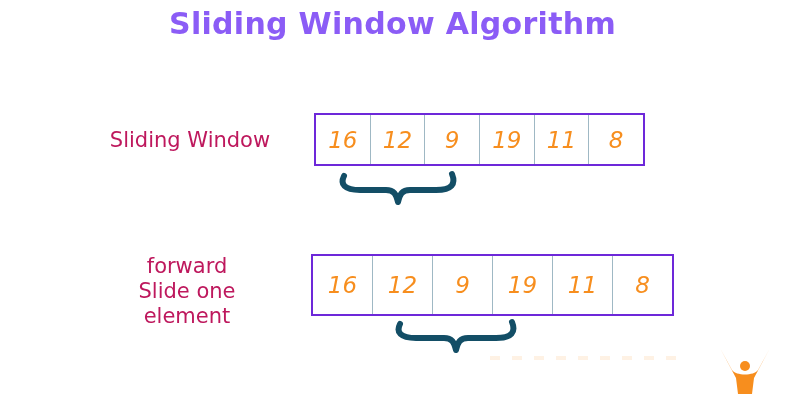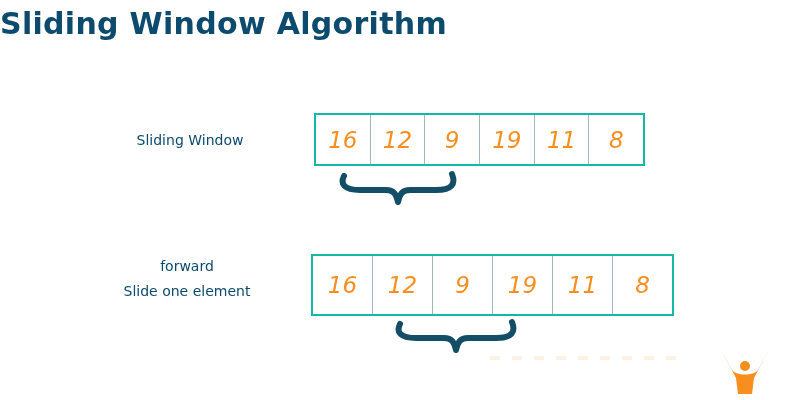--- a/index.html
+++ b/index.html
@@ -1,19 +1,19 @@
 <!DOCTYPE html>
 <html><head>
 <meta charset="utf-8">
 <style>
   html,body{margin:0;padding:0;background:#ffffff;}
   body{width:785px;height:400px;position:relative;overflow:hidden;font-family:"DejaVu Sans",sans-serif;}
-  .title{position:absolute;left:0;width:785px;top:6px;font-family:"DejaVu Sans",sans-serif;font-weight:bold;font-size:30px;color:#0c4a6e;letter-spacing:0.3px;}
-  .label{position:absolute;color:#0c4a6e;font-family:"DejaVu Sans",sans-serif;font-size:14px;text-align:center;line-height:25px;}
-  .array{position:absolute;display:flex;border:2px solid #14b8a6;box-sizing:border-box;background:#fff;}
+  .title{position:absolute;left:0;width:785px;top:6px;text-align:center;font-family:"DejaVu Sans",sans-serif;font-weight:bold;font-size:30px;color:#8b5cf6;letter-spacing:0.3px;}
+  .label{position:absolute;color:#be185d;font-family:"DejaVu Sans",sans-serif;font-size:21px;text-align:center;line-height:25px;}
+  .array{position:absolute;display:flex;border:2px solid #6d28d9;box-sizing:border-box;background:#fff;justify-content:flex-end;}
   .cell{flex:1;display:flex;align-items:center;justify-content:center;color:#f78e1e;font-family:"DejaVu Sans",sans-serif;font-style:italic;font-size:23px;border-right:1px solid #9fb8c4;}
   .cell:last-child{border-right:none;}
   .brace{position:absolute;}
   .logo{position:absolute;}
   .faded{position:absolute;left:490px;top:356px;width:190px;height:4px;opacity:0.12;background:repeating-linear-gradient(90deg,#f78e1e 0 10px,transparent 10px 22px);}
 </style>
 </head>
 <body>
 
 <div class="title">Sliding Window Algorithm</div>

